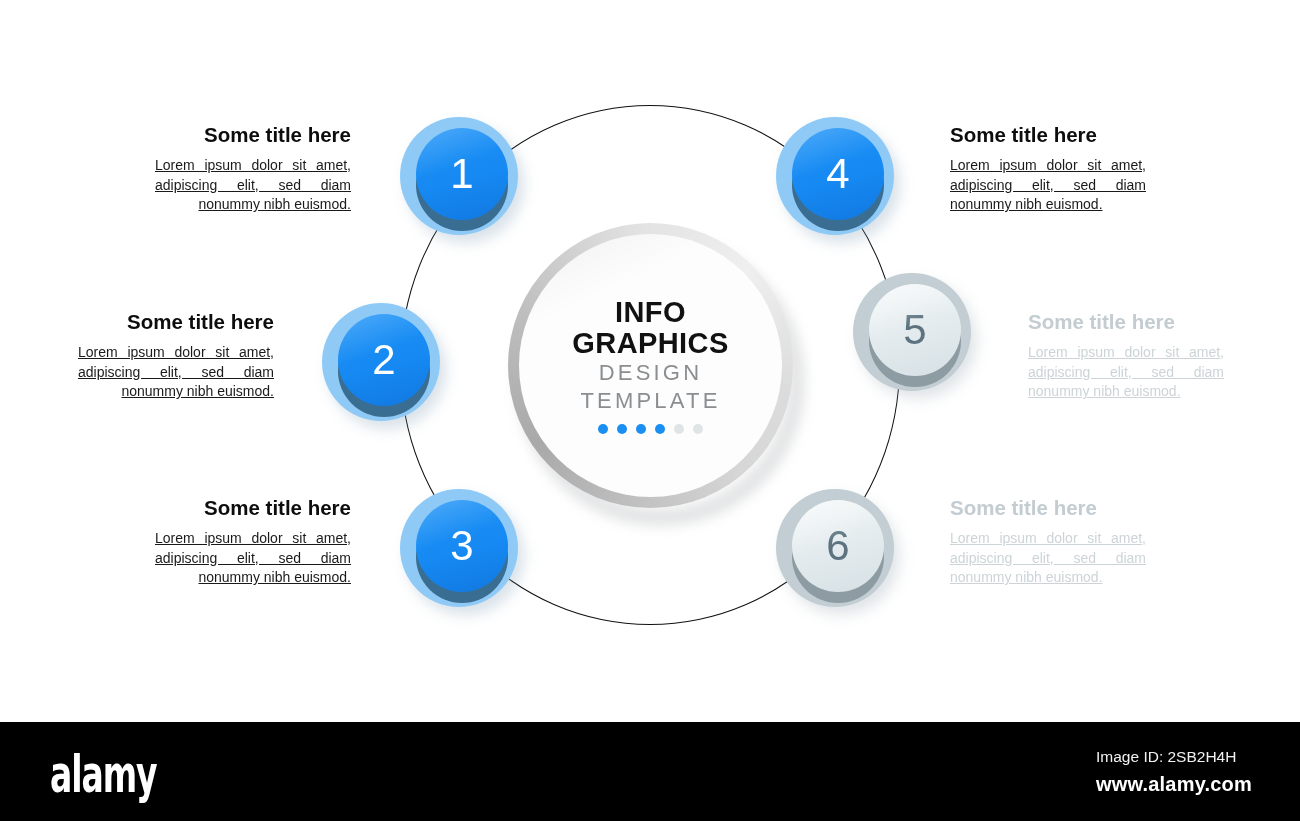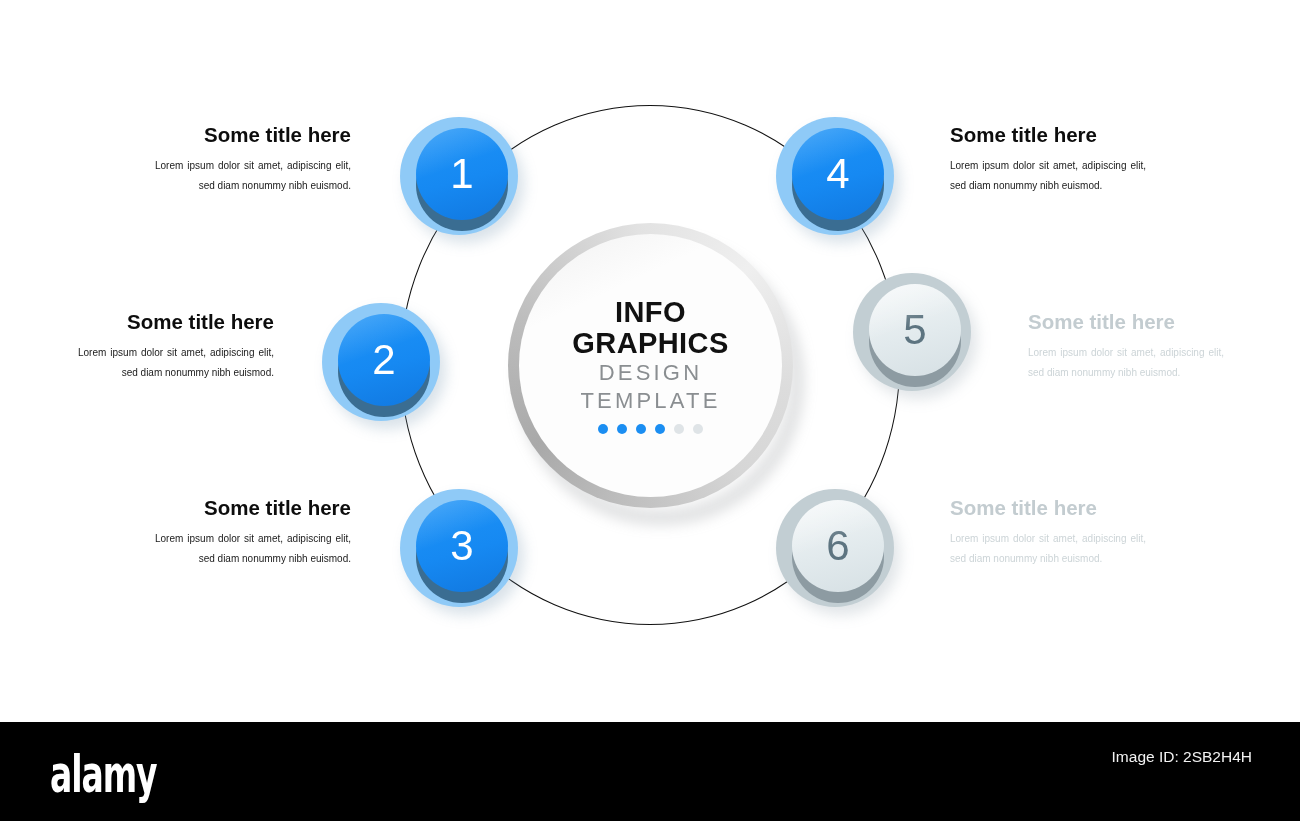--- a/index.html
+++ b/index.html
@@ -205,24 +205,25 @@
     width: 196px;
   }
   .block .b-title {
     font-size: 20.5px;
     font-weight: 700;
     line-height: 24px;
     margin-bottom: 9px;
     white-space: nowrap;
   }
   .block .b-body {
-    font-size: 10px;
+    font-size: 14px;
     font-weight: 400;
     line-height: 19.6px;
     text-align: justify;
+    text-decoration: underline;
   }
 
   .block.left  .b-title { text-align: right; }
   .block.left  .b-body  { text-align: justify; text-align-last: right; }
   .block.right .b-title { text-align: left; }
   .block.right .b-body  { text-align: justify; text-align-last: left; }
 
   .block.on  .b-title { color: #0d0d0d; }
   .block.on  .b-body  { color: #1a1a1a; }
   .block.off .b-title { color: #c3ccd0; }
@@ -389,16 +390,17 @@
       <div class="b-title">Some title here</div>
       <div class="b-body">Lorem ipsum dolor sit amet, adipiscing elit, sed diam nonummy nibh euismod.</div>
     </div>
 
   </div>
 
   <div id="watermark">
     <div id="alamy-logo">alamy</div>
     <div id="wm-right">
       <div id="wm-image-id">Image ID: 2SB2H4H</div>
+      <div id="wm-url">www.alamy.com</div>
     </div>
   </div>
 
 </div>
 
 </body></html>

